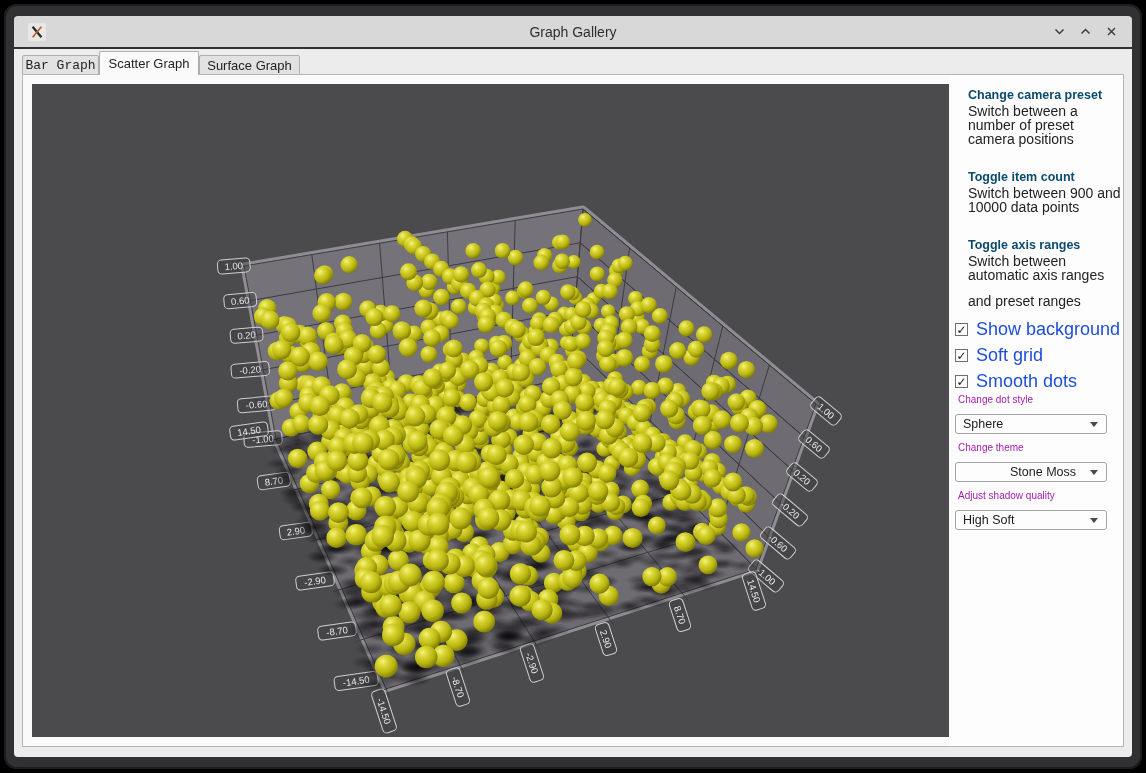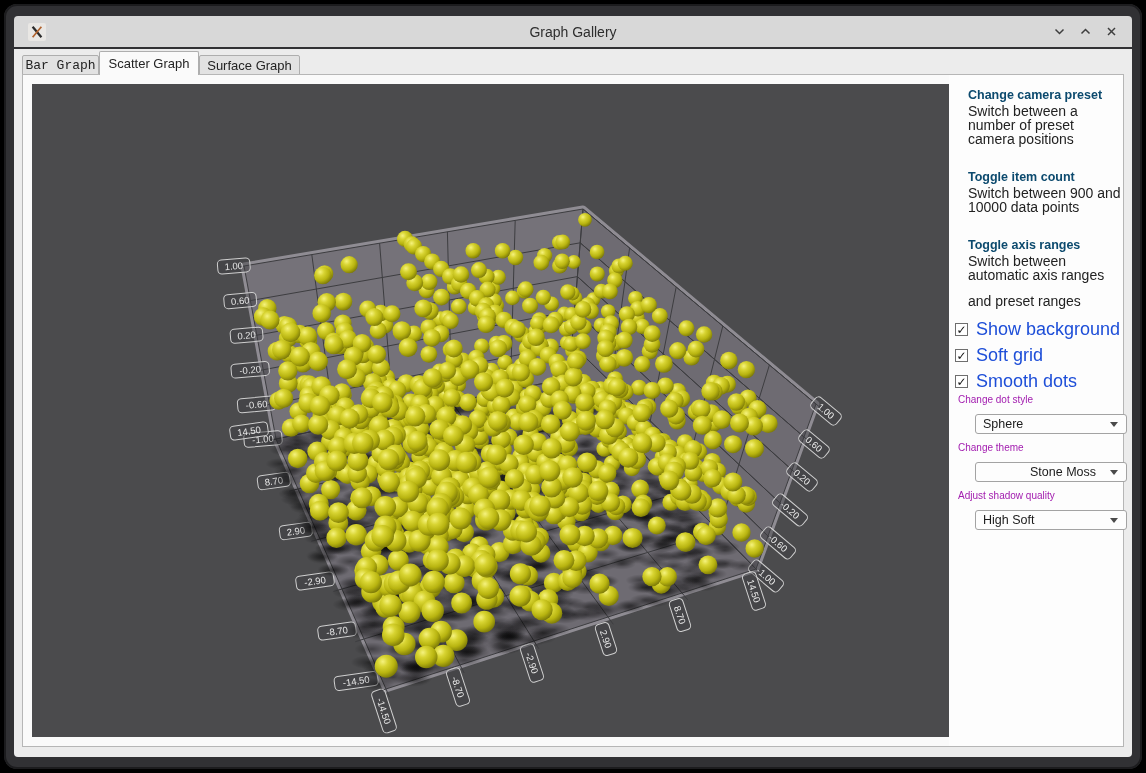--- a/index.html
+++ b/index.html
@@ -23,21 +23,21 @@
   #plot{position:absolute;left:9px;top:9px;width:917px;height:653px;background:#4b4b4d;}
   .panel{position:absolute;left:926px;top:0;right:0;bottom:0;background:#fdfdfd;}
   .sec-head{position:absolute;left:19px;font-size:12.5px;font-weight:bold;color:#0c4a6e;}
   .sec-line{position:absolute;left:19px;font-size:14px;color:#222;}
   .cb-row{position:absolute;left:6px;display:flex;align-items:center;gap:8px;}
   .cb-box{width:13px;height:13px;background:#fff;border:1px solid #6e6e6e;box-sizing:border-box;
     display:flex;align-items:center;justify-content:center;font-size:12px;font-weight:bold;color:#111;line-height:1;}
   .cb-label{font-size:18px;color:#1d4ed8;text-align:center;}
   .dd-label{position:absolute;left:9px;font-size:10px;color:#a21caf;}
   .dropdown{position:absolute;left:6px;width:152px;height:20px;background:#fdfdfd;border:1px solid #a3a3a3;
-    border-radius:3px;box-sizing:border-box;display:flex;align-items:center;margin-left:20px;}
+    border-radius:3px;box-sizing:border-box;display:flex;align-items:center;}
   .dd-value{font-size:12.5px;color:#1b1b1b;margin-left:7px;flex:1;}
   .dd-arrow{width:0;height:0;border-left:4px solid transparent;border-right:4px solid transparent;
     border-top:5px solid #4a4a4a;margin-right:8px;}
   svg text{font-family:"Liberation Sans","DejaVu Sans",sans-serif;}
 </style>
 </head>
 <body>
 
 <div class="stage">
   <div class="frame"></div>

